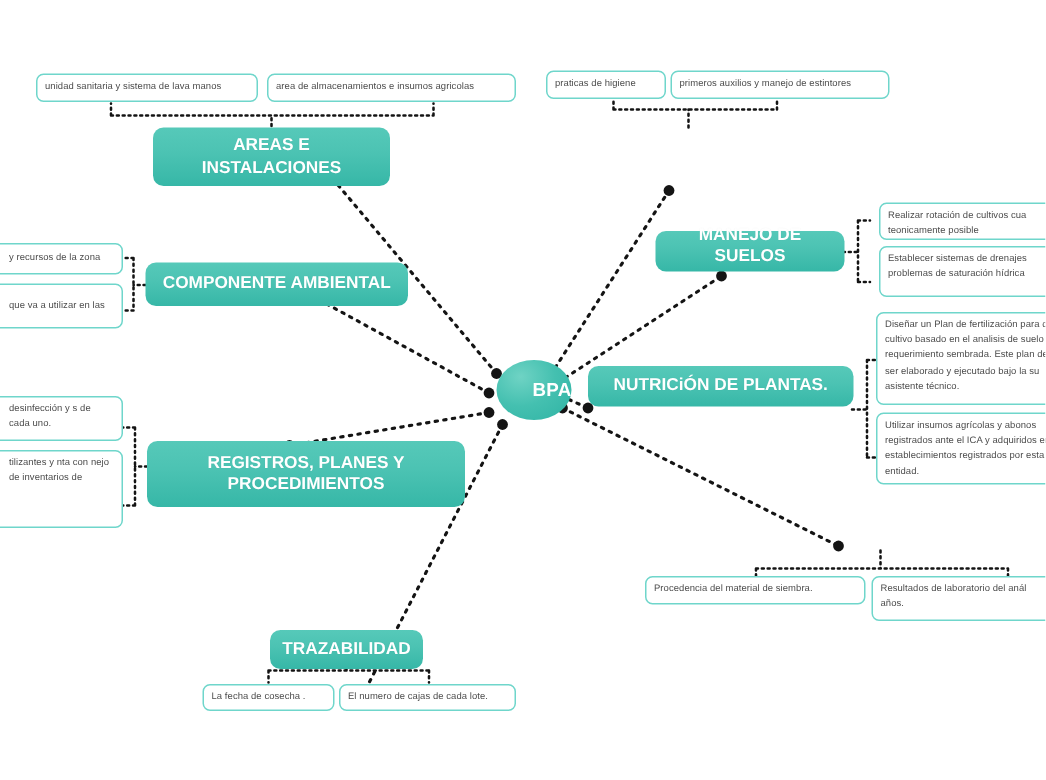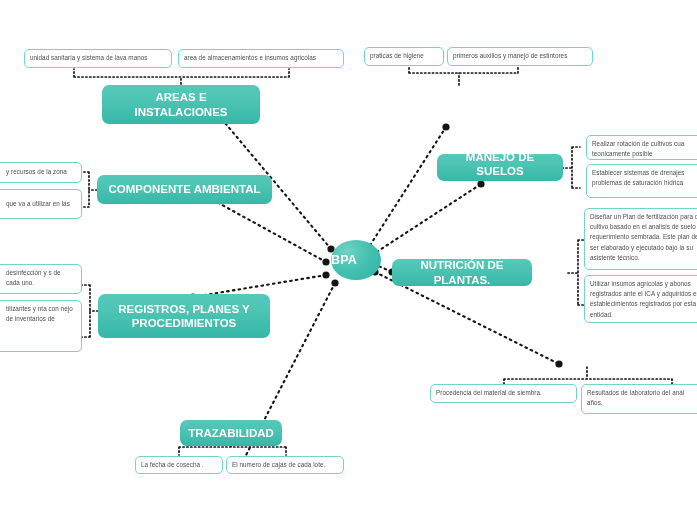--- a/index.html
+++ b/index.html
@@ -24,21 +24,21 @@
     width: 697px;
     height: 520px;
     pointer-events: none;
   }
 
   
   .root-node {
     position: absolute;
     display: flex;
     align-items: center;
-    justify-content: flex-start;
+    justify-content: flex-end;
     border-radius: 50%;
     background: radial-gradient(ellipse at 32% 28%, #6fd3c4 0%, #44c0b0 48%, #2fb3a4 100%);
     color: #ffffff;
     font-weight: bold;
     font-size: 12.5px;
     letter-spacing: .2px;
     z-index: 4;
   }
 
   
@@ -148,30 +148,30 @@
 
   <div class="branch" style="left:102px; top:85px; width:158px; height:39px; font-size:11.5px;">
     <span>AREAS E INSTALACIONES</span>
   </div>
 
 
   <div class="branch" style="left:437px; top:154px; width:126px; height:27px; font-size:11.5px;align-items:flex-end;">
     <span>MANEJO DE SUELOS</span>
   </div>
 
-  <div class="branch" style="left:392px; top:259px; width:140px; height:27px; font-size:11.5px;">
+  <div class="branch" style="left:392px; top:244px; width:177px; height:27px; font-size:11.5px;">
     <span>NUTRICiÓN DE PLANTAS.</span>
   </div>
 
 
   <div class="branch" style="left:180px; top:420px; width:102px; height:26px; font-size:11.5px;">
     <span>TRAZABILIDAD</span>
   </div>
 
-  <div class="branch" style="left:98px; top:294px; width:172px; height:44px; font-size:11.5px;">
+  <div class="branch" style="left:98px; top:294px; width:212px; height:44px; font-size:11.5px;">
     <span>REGISTROS, PLANES Y PROCEDIMIENTOS</span>
   </div>
 
   <div class="branch" style="left:97px; top:175px; width:175px; height:29px; font-size:11.5px;text-align:right;">
     <span>COMPONENTE AMBIENTAL</span>
   </div>
 
   <div class="leaf center-v" style="left:24px; top:49px; width:148px; height:19px;">
     <span>unidad sanitaria y sistema de lava manos</span>
   </div>

